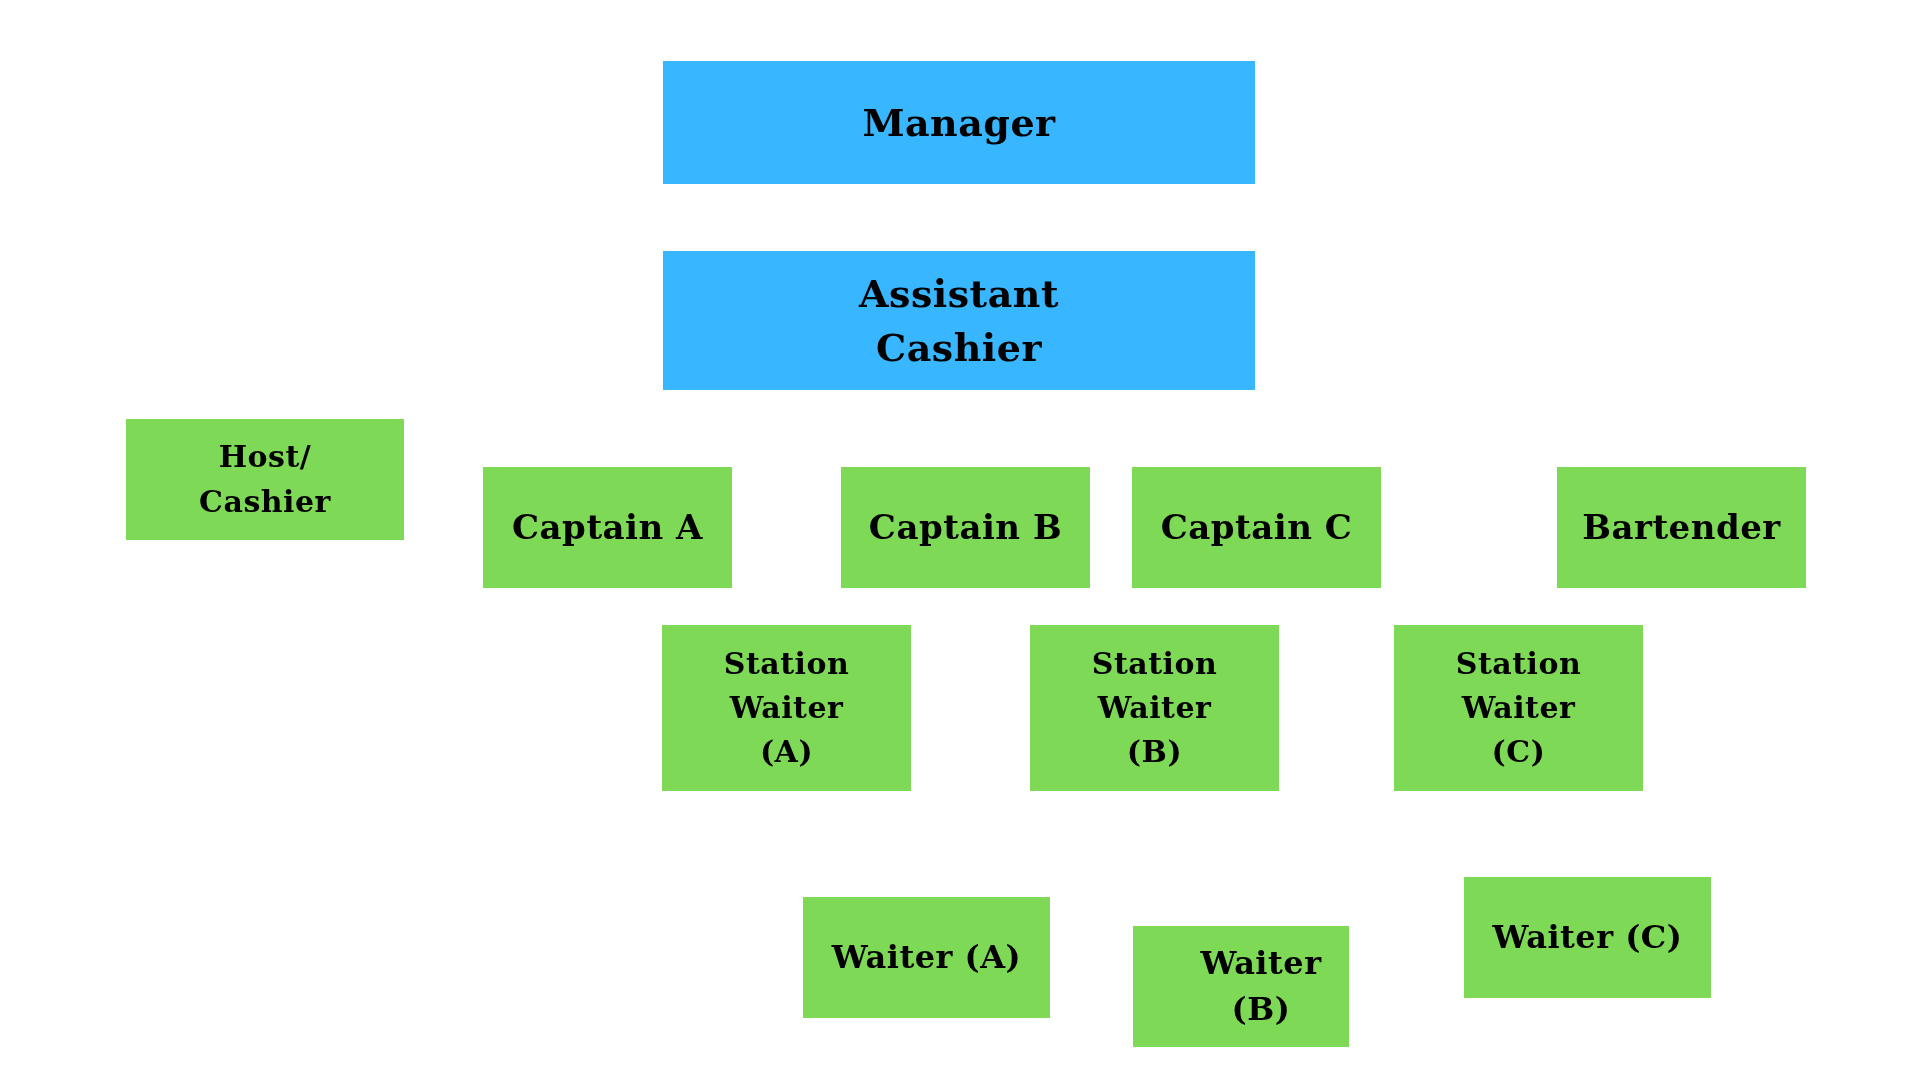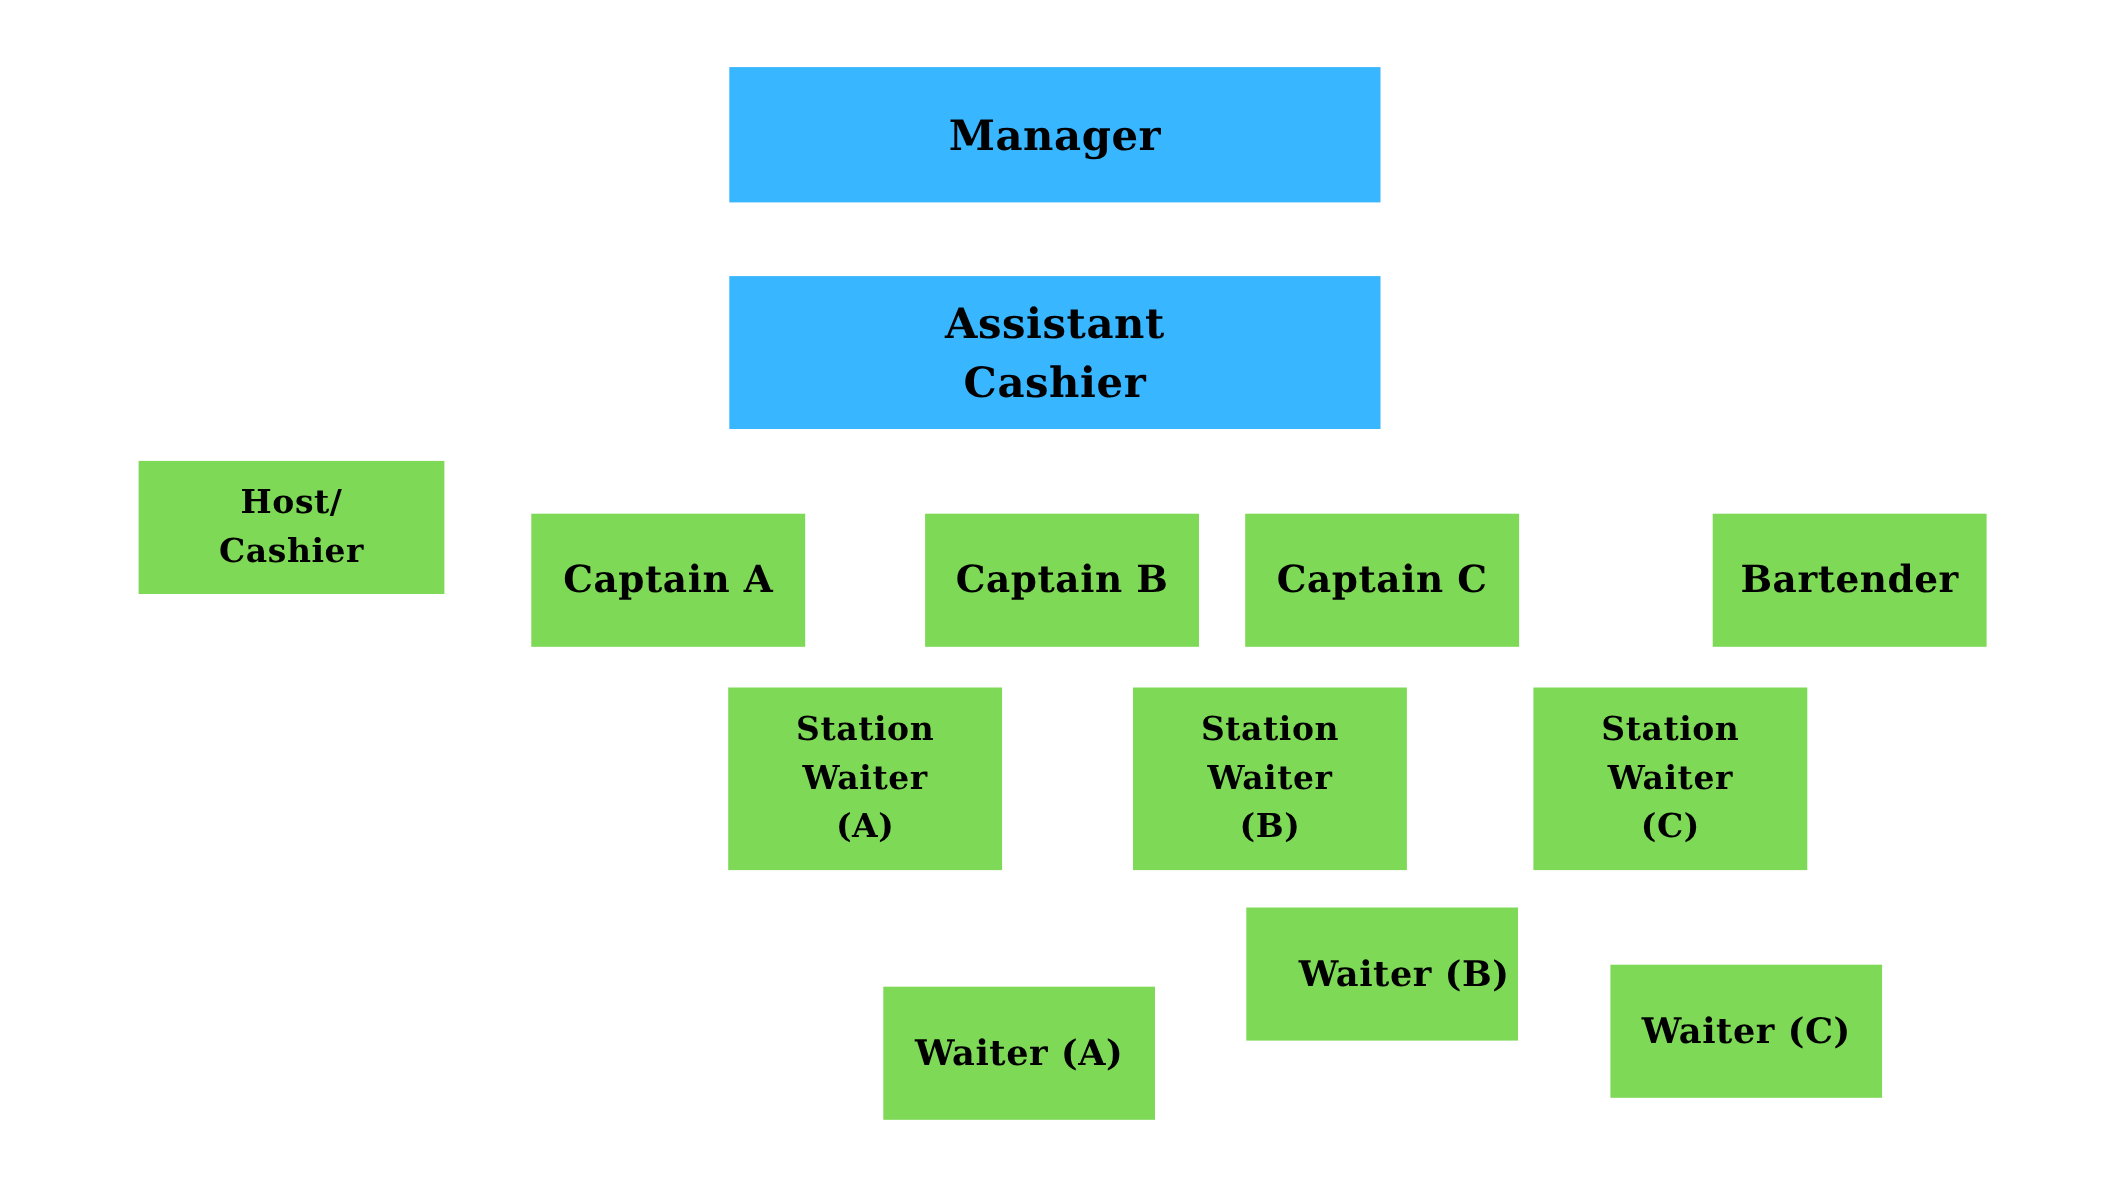--- a/index.html
+++ b/index.html
@@ -45,21 +45,21 @@
   .pos-assistant-manager  { left: 663px;  top: 215px; width: 592px; height: 139px; }
   .pos-host-cashier       { left: 126px;  top: 419px; width: 278px; height: 121px; }
   .pos-captain-a          { left: 483px;  top: 419px; width: 249px; height: 121px; }
   .pos-captain-b          { left: 841px;  top: 419px; width: 249px; height: 121px; }
   .pos-captain-c          { left: 1132px; top: 419px; width: 249px; height: 121px; }
   .pos-bartender          { left: 1557px; top: 419px; width: 249px; height: 121px; }
   .pos-station-waiter-a   { left: 662px;  top: 625px; width: 249px; height: 166px; }
   .pos-station-waiter-b   { left: 1030px; top: 625px; width: 249px; height: 166px; }
   .pos-station-waiter-c   { left: 1394px; top: 625px; width: 249px; height: 166px; }
   .pos-waiter-a           { left: 803px;  top: 865px; width: 247px; height: 121px; margin-top: 32px; }
-  .pos-waiter-b           { left: 1133px; top: 825px; width: 247px; height: 121px; padding-left: 40px; }
+  .pos-waiter-b           { left: 1133px; top: 926px; width: 216px; height: 121px; padding-left: 40px; }
   .pos-waiter-c           { left: 1464px; top: 877px; width: 247px; height: 121px; }
 </style>
 </head>
 <body>
 
 <div class="canvas">
 
   <div class="node mgmt fs38 pos-manager">Manager</div>
 
   <div class="node mgmt fs38 pos-assistant-manager">Assistant

